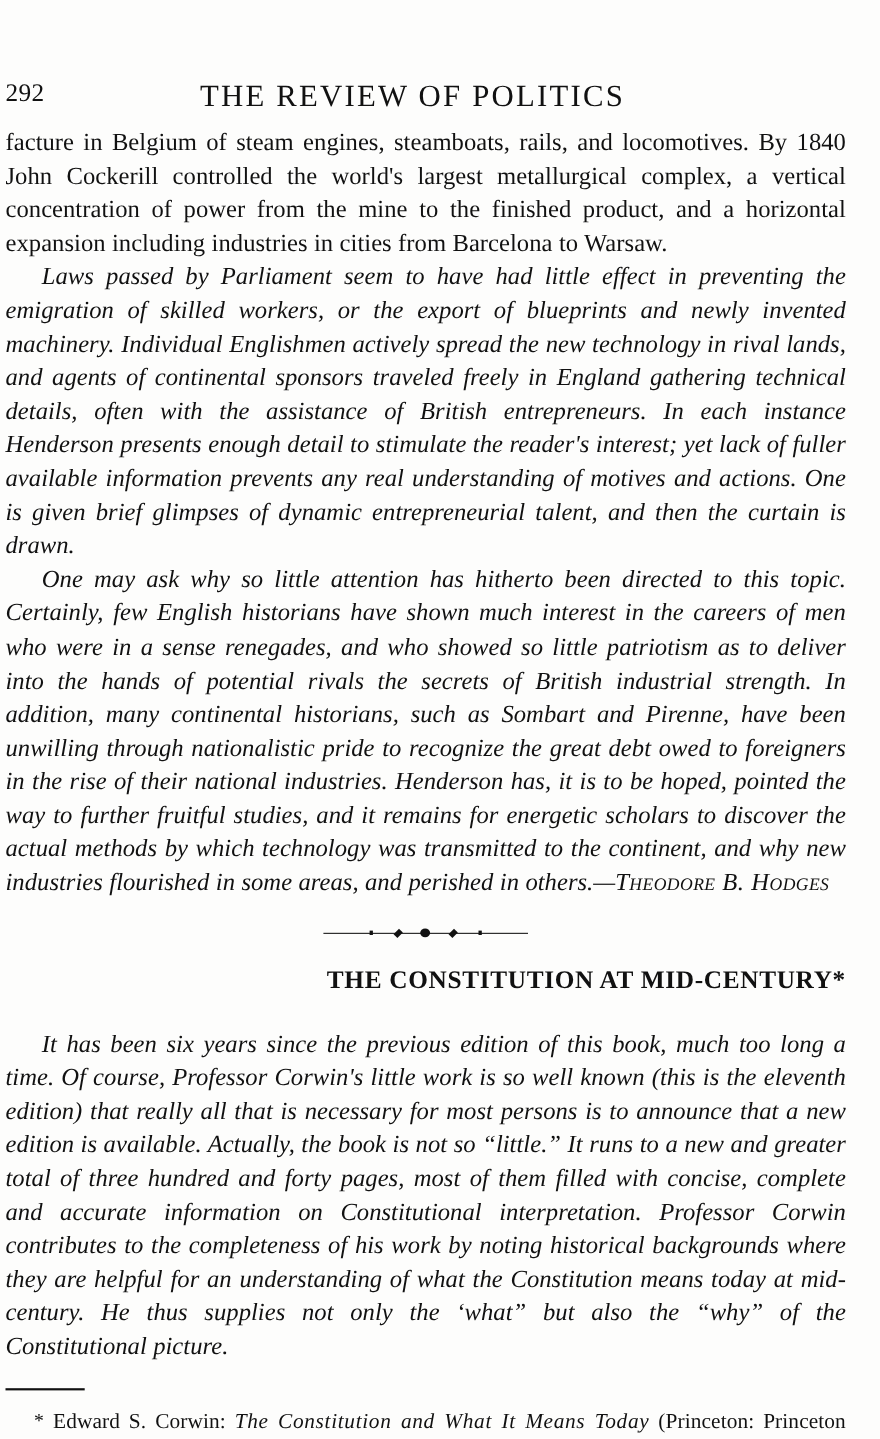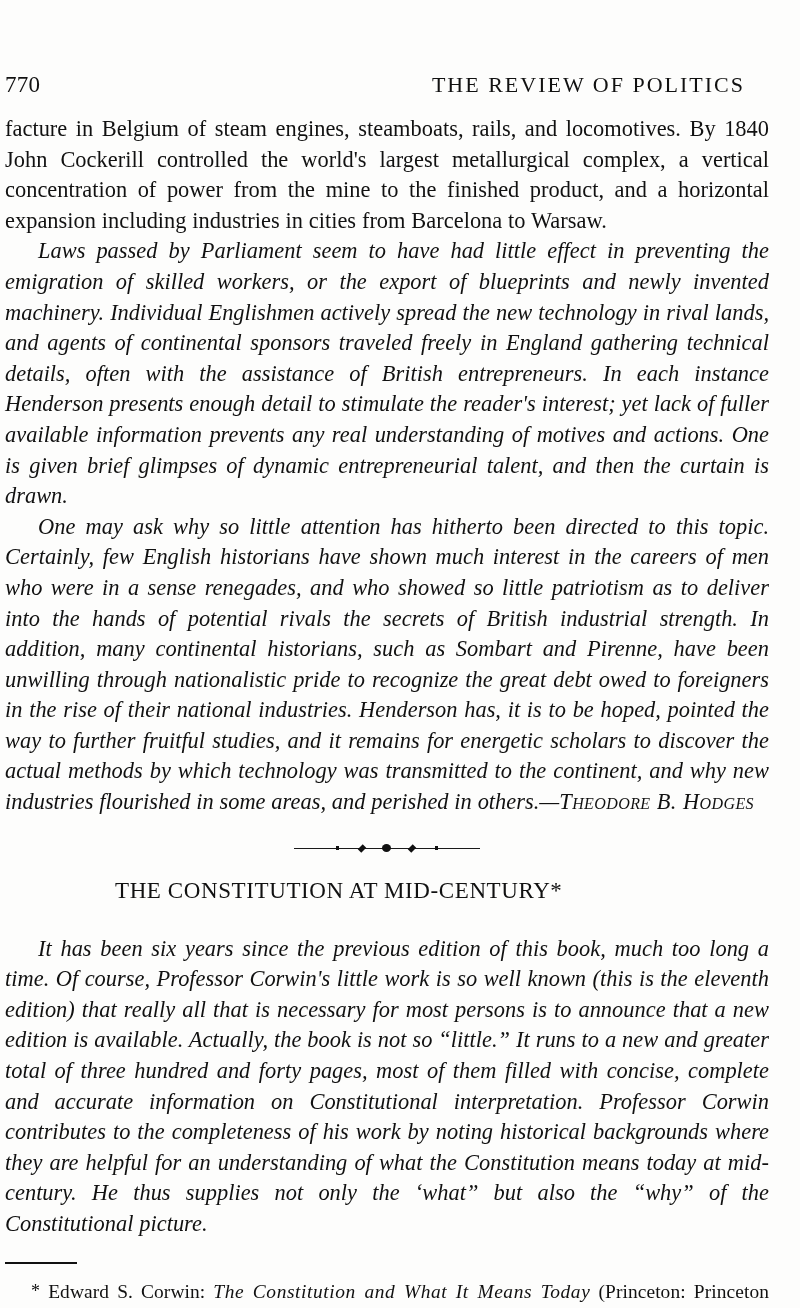--- a/index.html
+++ b/index.html
@@ -34,22 +34,22 @@
     left: 0;
     top: 0;
     font-size: 23px;
     letter-spacing: 0.3px;
   }
   .head-title {
     position: absolute;
     left: 0;
     right: 0;
     top: 0;
-    text-align: right;
-    font-size: 22px;
+    text-align: center;
+    font-size: 28px;
     letter-spacing: 2.0px;
     padding-right: 24px;
   }
 
   
   .body-block {
   }
   p.para {
     margin: 0;
     font-size: 22.4px;
@@ -118,23 +118,24 @@
     background: #111;
   }
   .orn-tick.t1 { left: 42px; }
   .orn-tick.t2 { left: 141px; }
 
   
   h2.section-heading {
     margin: 0;
     padding-left: 110px;
     font-size: 23px;
-    font-weight: normal;
+    font-weight: bold;
     letter-spacing: 0.6px;
     line-height: 30px;
+    text-align: right;
   }
 
   .after-heading {
     margin-top: 28px;
   }
 
   
   .footnote-area {
     margin-top: 22px;
   }
@@ -163,21 +164,21 @@
     vertical-align: 1px;
   }
 </style>
 </head>
 <body>
 
 <div class="page">
   <div class="content">
 
     <div class="running-head">
-      <div class="folio">770</div>
+      <div class="folio">292</div>
       <div class="head-title">THE REVIEW OF POLITICS</div>
     </div>
 
     <div class="body-block">
       <p class="para">facture in Belgium of steam engines, steamboats, rails, and locomotives. By 1840 John Cockerill controlled the world's largest metallurgical complex, a vertical concentration of power from the mine to the finished product, and a horizontal expansion including industries in cities from Barcelona to Warsaw.</p>
       <p class="para indent">Laws passed by Parliament seem to have had little effect in preventing the emigration of skilled workers, or the export of blueprints and newly invented machinery. Individual Englishmen actively spread the new technology in rival lands, and agents of continental sponsors traveled freely in England gathering technical details, often with the assistance of British entrepreneurs. In each instance Henderson presents enough detail to stimulate the reader's interest; yet lack of fuller available information prevents any real understanding of motives and actions. One is given brief glimpses of dynamic entrepreneurial talent, and then the curtain is drawn.</p>
       <p class="para indent"><span>One may ask why so little attention has hitherto been directed to this topic. Certainly, few English historians have shown much interest in the careers of men who were in a sense renegades, and who showed so little patriotism as to deliver into the hands of potential rivals the secrets of British industrial strength. In addition, many continental historians, such as Sombart and Pirenne, have been unwilling through nationalistic pride to recognize the great debt owed to foreigners in the rise of their national industries. Henderson has, it is to be hoped, pointed the way to further fruitful studies, and it remains for energetic scholars to discover the actual methods by which technology was transmitted to the continent, and why new industries flourished in some areas, and perished in others.—</span><span class="smallcaps">Theodore B. Hodges</span></p>
     </div>
 
     <div class="ornament">

